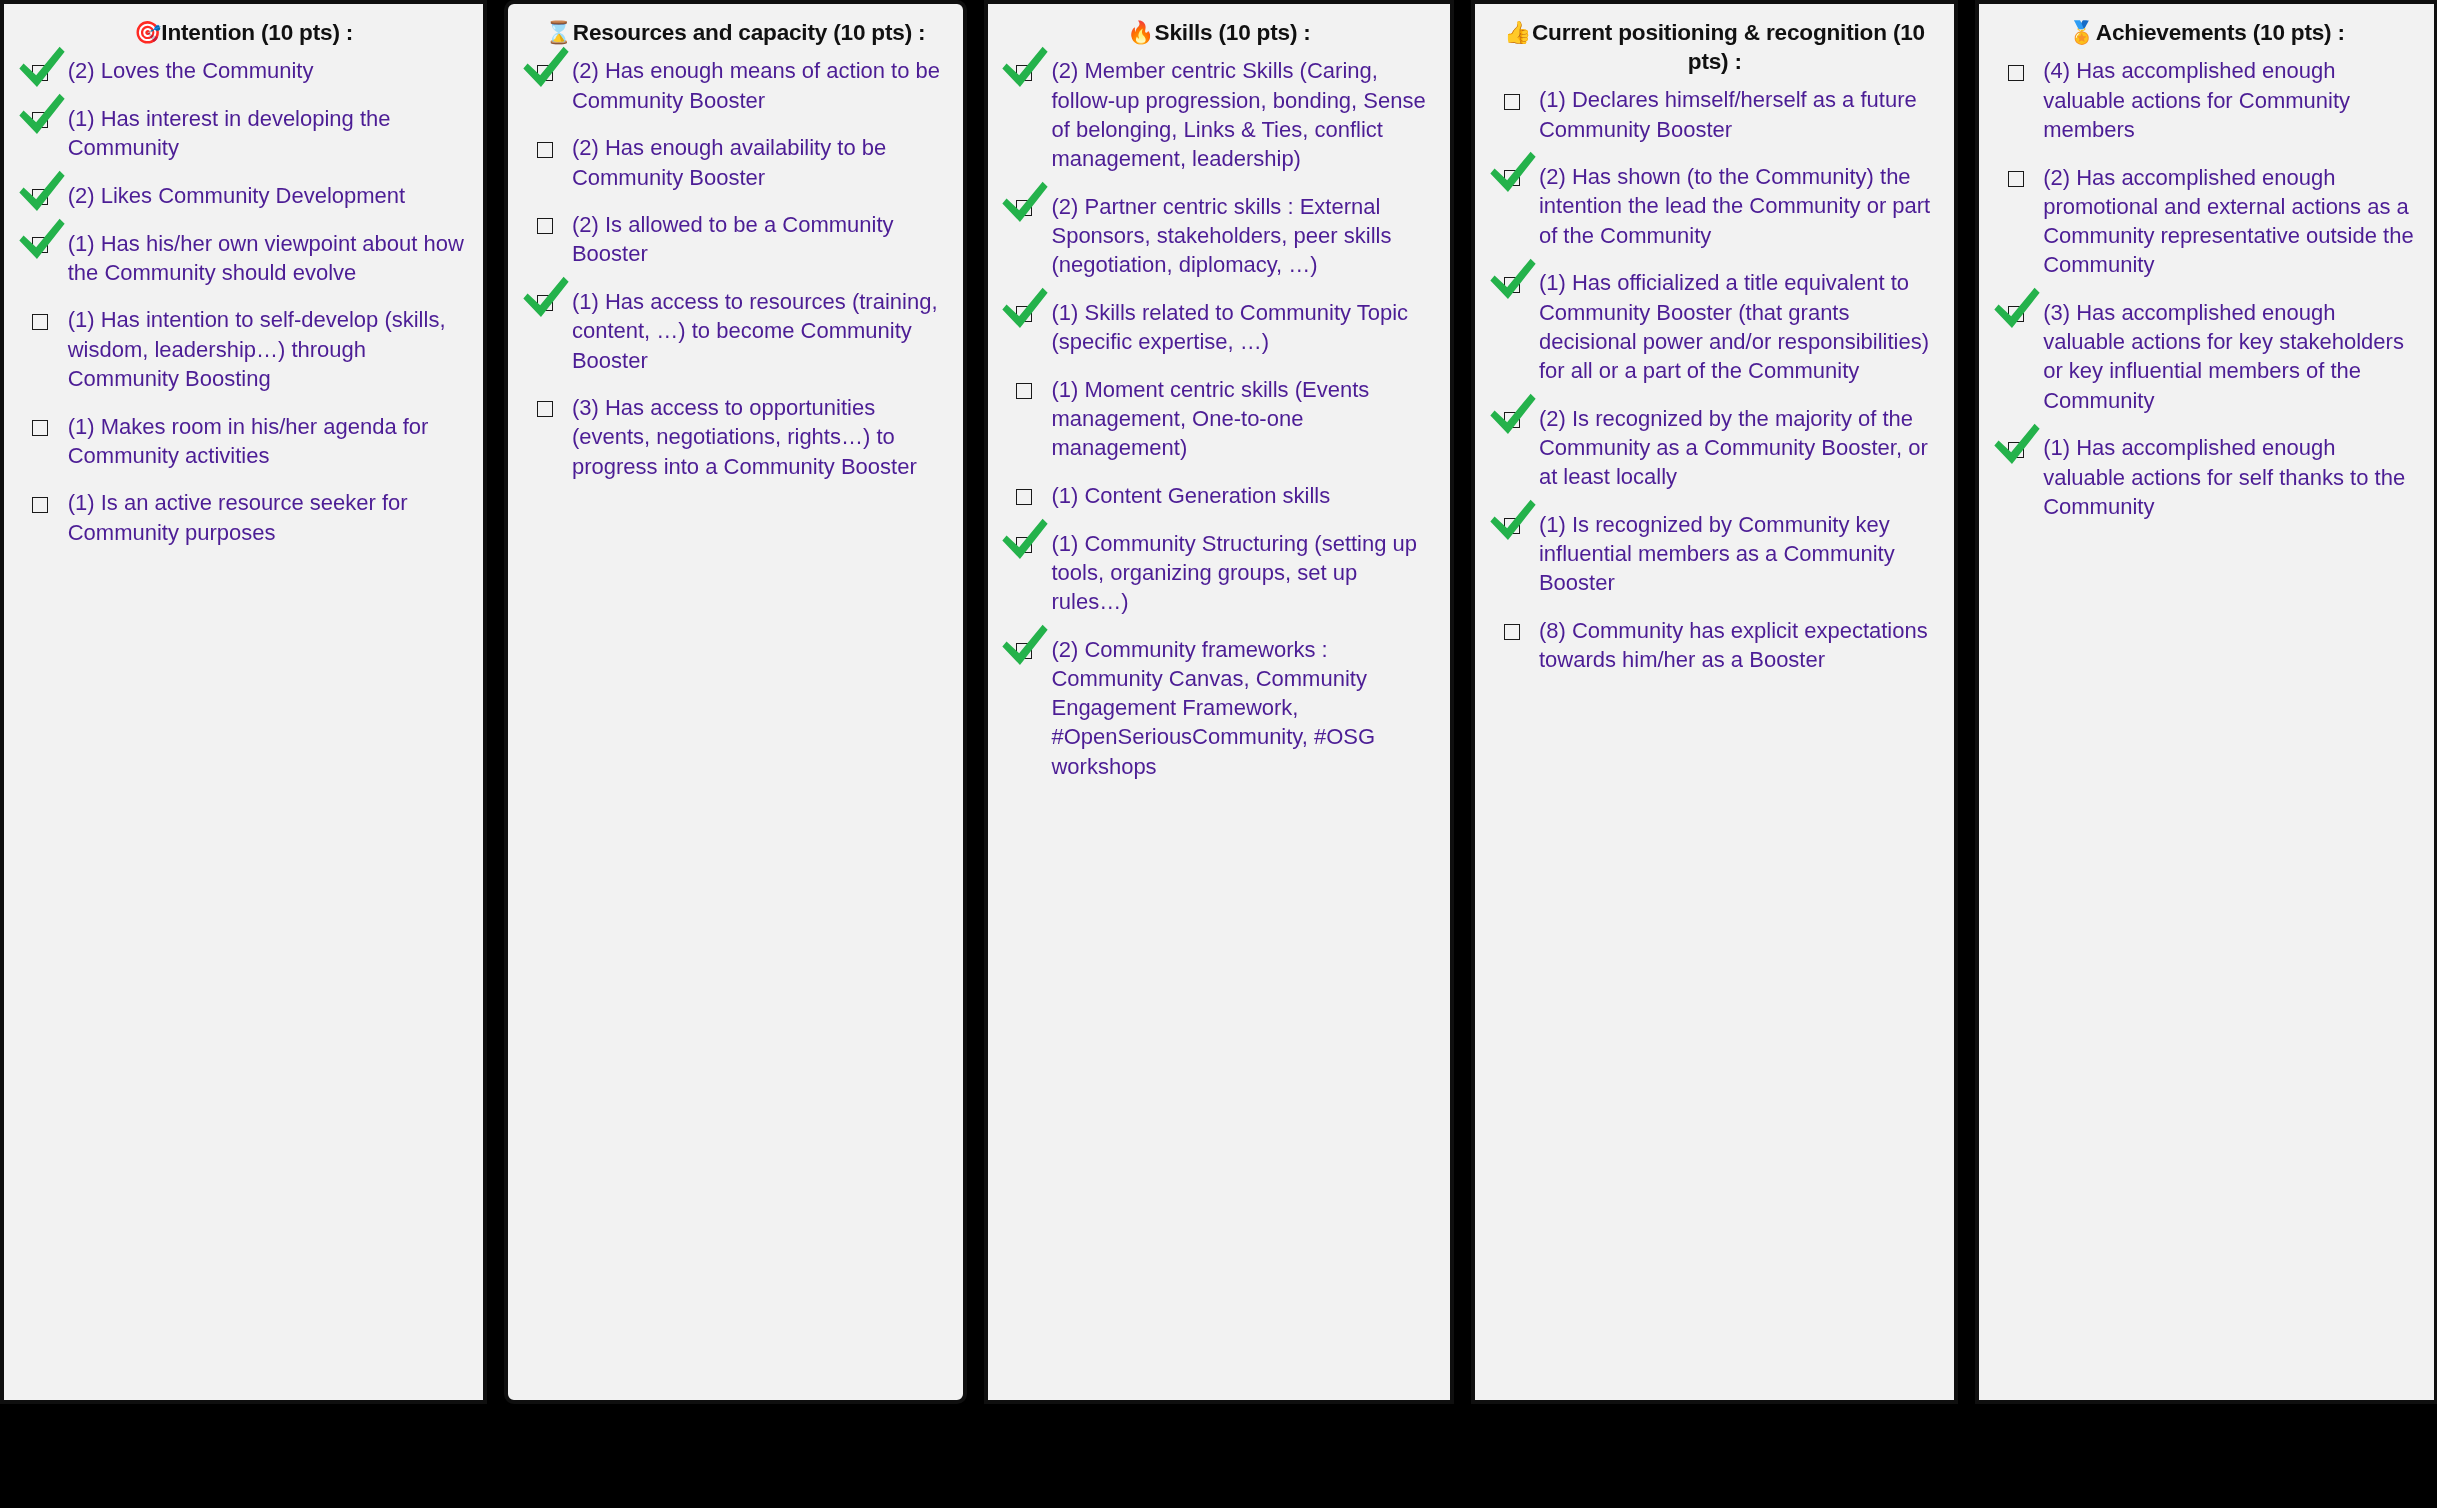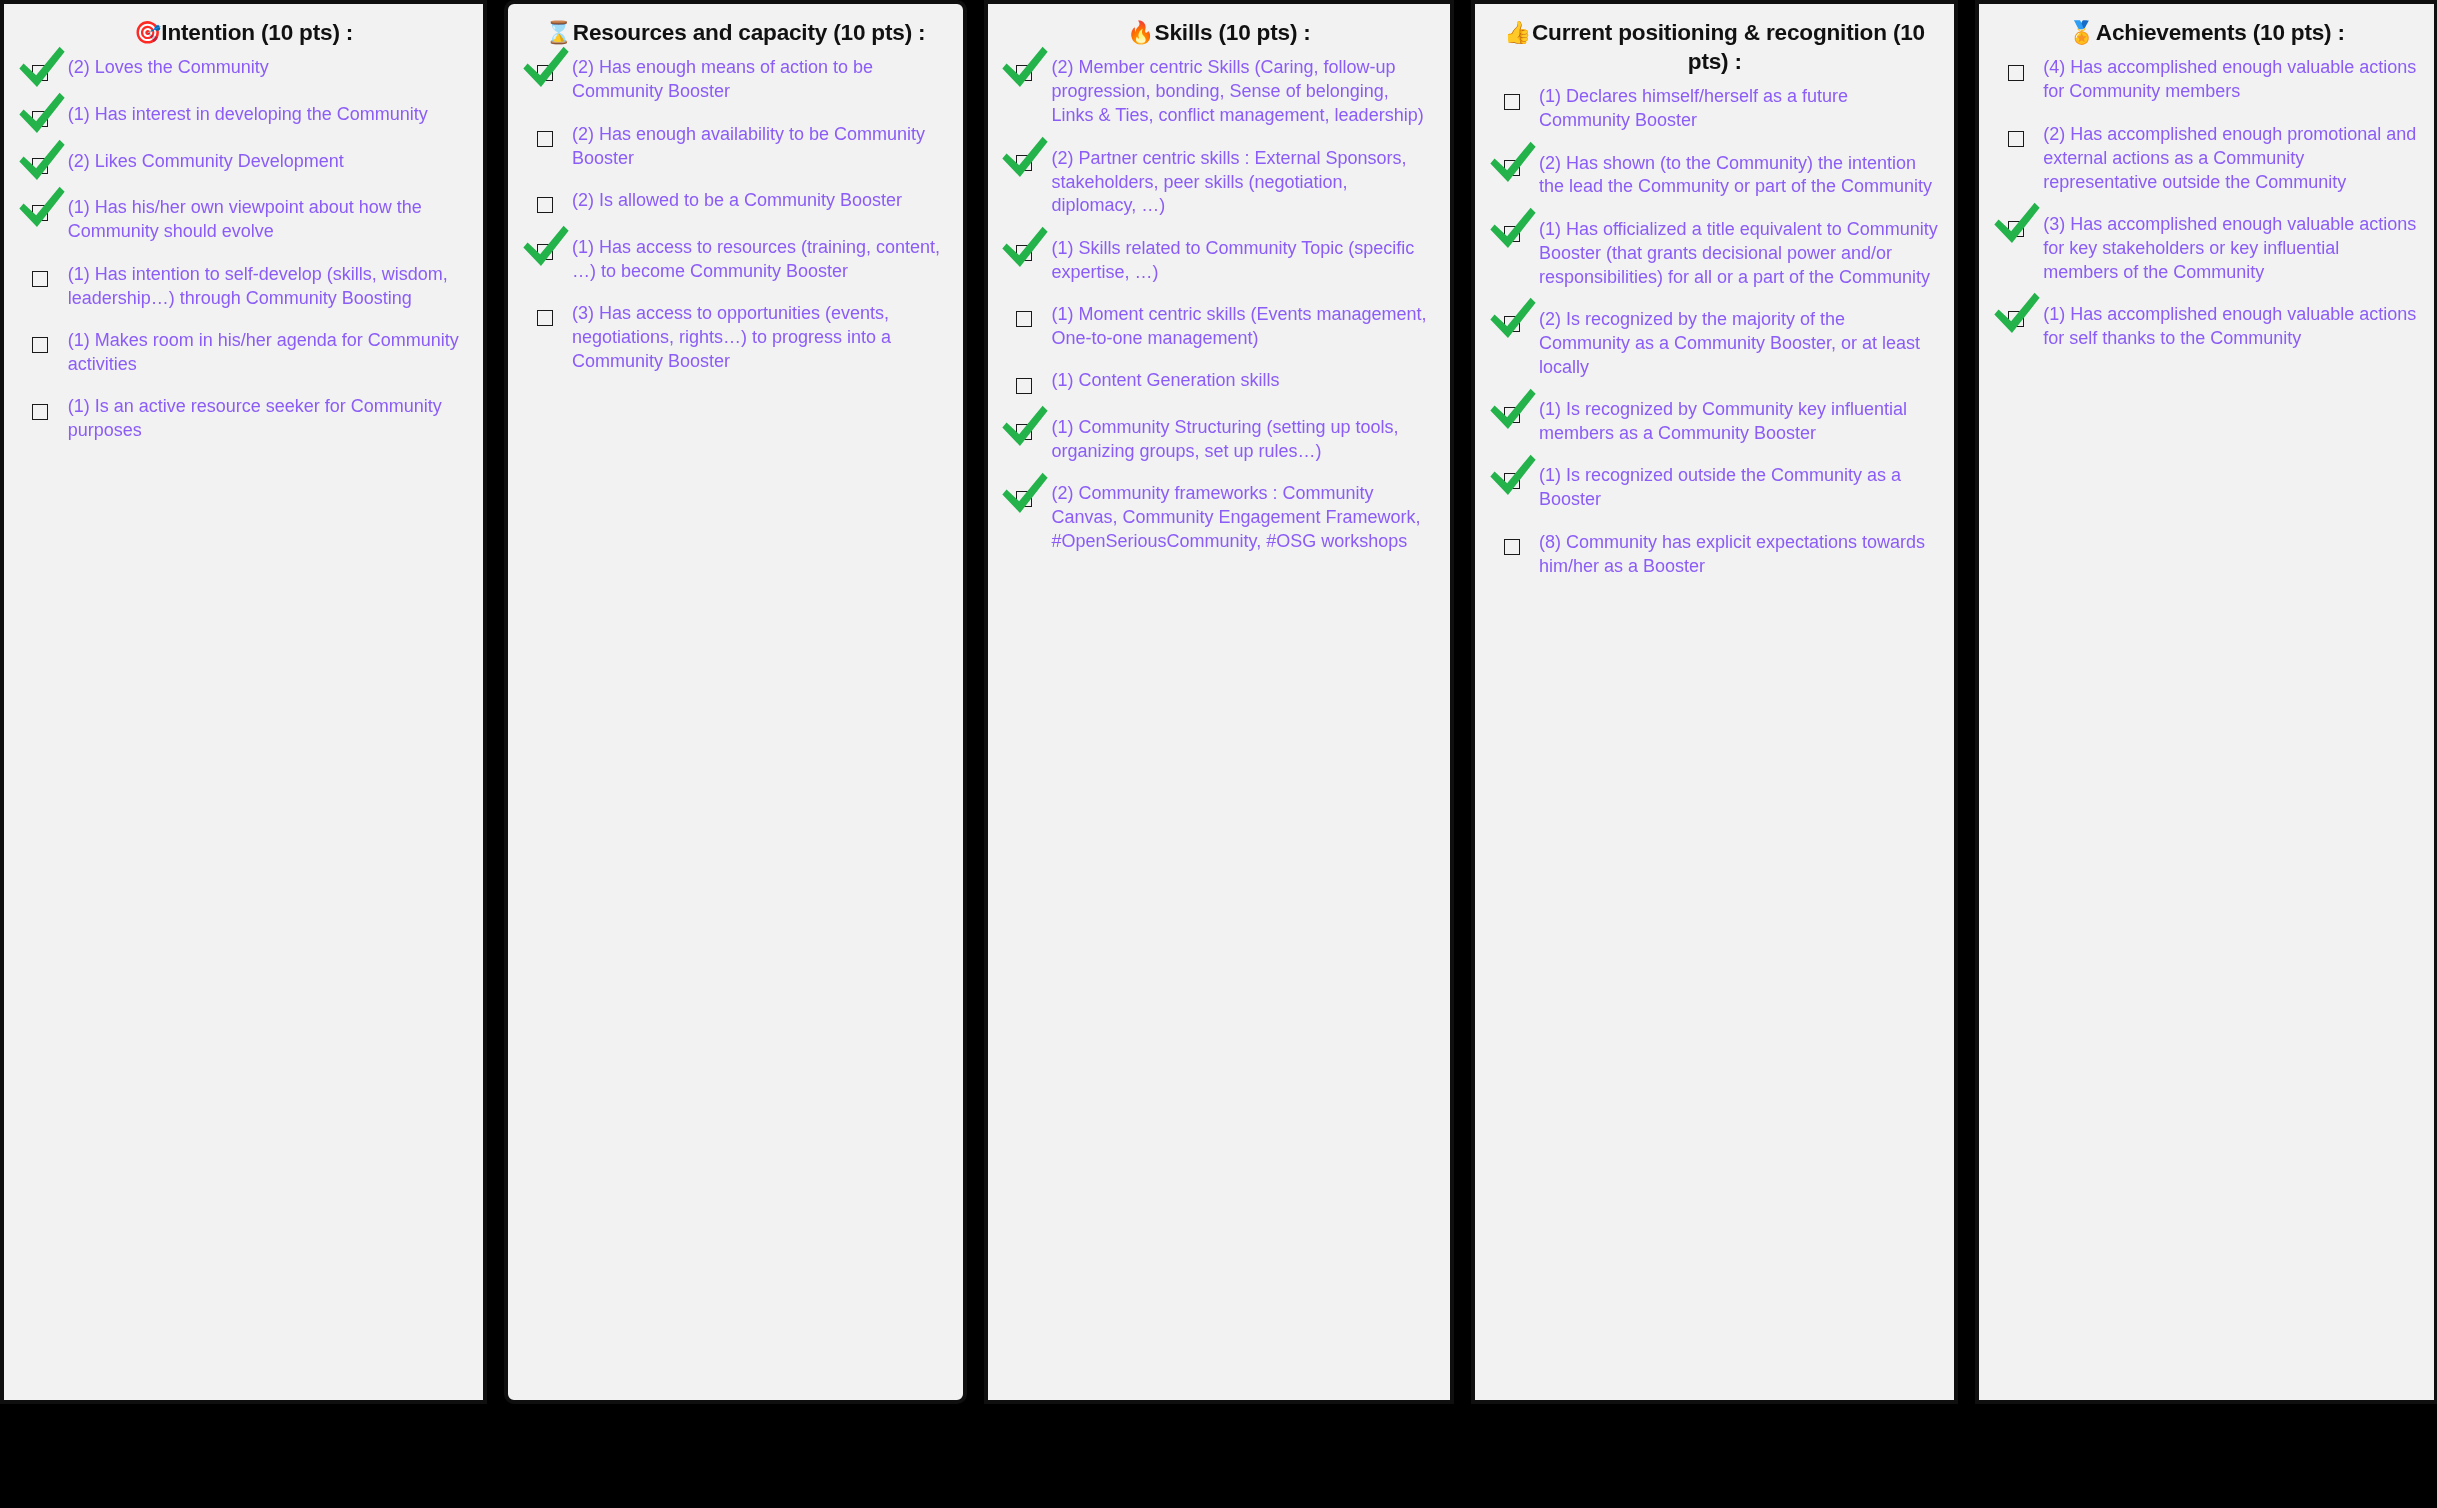--- a/index.html
+++ b/index.html
@@ -87,23 +87,23 @@
   .check {
     position: absolute;
     left: -5px;
     top: -15px;
     width: 52px;
     height: 47px;
     pointer-events: none;
   }
   .item-text {
     flex: 1 1 auto;
-    font-size: 18px;
+    font-size: 22px;
     line-height: 1.33;
-    color: #8b5cf6;
+    color: #4c1d95;
     padding-right: 5px;
     word-wrap: break-word;
   }
 </style>
 </head>
 <body>
 
 <div class="board">
   <div class="columns" id="columns-root">
       <div class="column col-0">
@@ -309,29 +309,20 @@
               <div class="box"></div>
               <svg class="check" viewBox="0 0 62 56">
                 <path d="M4 28 L9 22 L24 36 L52 2 L58 8 L25 50 Z" fill="#24b24b"></path>
               </svg>
             </div>
             <div class="item-text">(1) Is recognized by Community key influential members as a Community Booster</div>
           </div>
           <div class="item">
             <div class="marker">
               <div class="box"></div>
-              <svg class="check" viewBox="0 0 62 56">
-                <path d="M4 28 L9 22 L24 36 L52 2 L58 8 L25 50 Z" fill="#24b24b"></path>
-              </svg>
-            </div>
-            <div class="item-text">(1) Is recognized outside the Community as a Booster</div>
-          </div>
-          <div class="item">
-            <div class="marker">
-              <div class="box"></div>
             </div>
             <div class="item-text">(8) Community has explicit expectations towards him/her as a Booster</div>
           </div>
         </div>
       </div>
       <div class="column col-4">
         <div class="col-title"><span class="emoji">🏅</span><span>Achievements (10 pts) :</span></div>
         <div class="items">
           <div class="item">
             <div class="marker">

